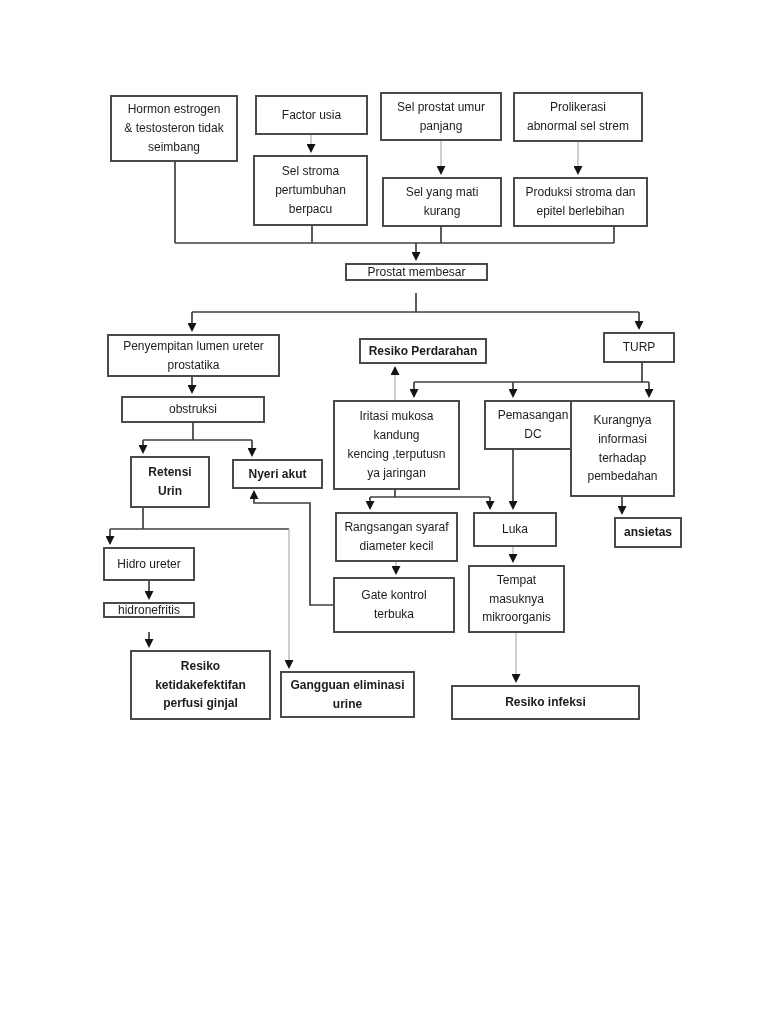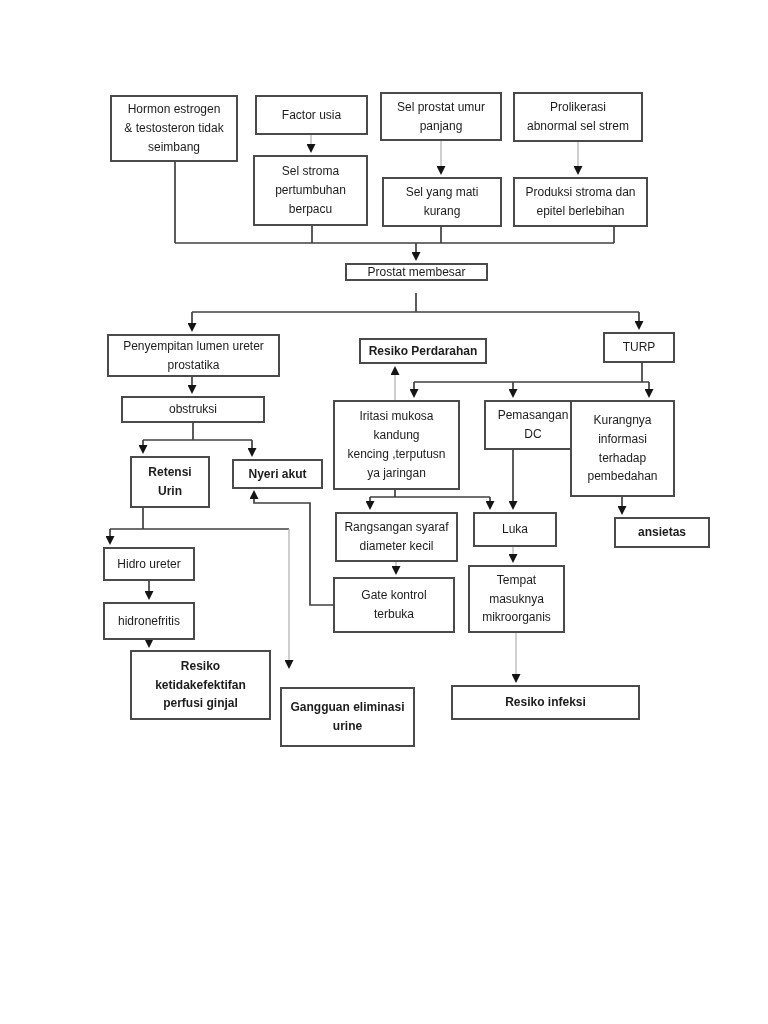--- a/index.html
+++ b/index.html
@@ -148,44 +148,44 @@
   <div class="node bold" style="left:205px;top:459px;width:91px;height:30px">
       <span>Nyeri akut</span>
     </div>
   <div class="node" style="left:335px;top:512px;width:123px;height:50px">
       <span>Rangsangan syaraf
 diameter kecil</span>
     </div>
   <div class="node" style="left:473px;top:512px;width:84px;height:35px">
       <span>Luka</span>
     </div>
-  <div class="node bold" style="left:587px;top:517px;width:96px;height:31px">
+  <div class="node bold" style="left:587px;top:517px;width:68px;height:31px">
       <span>ansietas</span>
     </div>
   <div class="node" style="left:103px;top:547px;width:92px;height:34px">
       <span>Hidro ureter</span>
     </div>
   <div class="node" style="left:333px;top:577px;width:122px;height:56px">
       <span>Gate kontrol
 terbuka</span>
     </div>
   <div class="node" style="left:468px;top:565px;width:97px;height:68px">
       <span>Tempat
 masuknya
 mikroorganis</span>
     </div>
-  <div class="node" style="left:103px;top:602px;width:92px;height:38px">
+  <div class="node" style="left:103px;top:602px;width:92px;height:16px">
       <span>hidronefritis</span>
     </div>
   <div class="node bold" style="left:103px;top:650px;width:141px;height:70px">
       <span>Resiko
 ketidakefektifan
 perfusi ginjal</span>
     </div>
-  <div class="node bold" style="left:253px;top:687px;width:135px;height:60px">
+  <div class="node bold" style="left:253px;top:671px;width:135px;height:47px">
       <span>Gangguan eliminasi
 urine</span>
     </div>
   <div class="node bold" style="left:424px;top:685px;width:189px;height:35px">
       <span>Resiko infeksi</span>
     </div>
 
 </div>
 
 </body></html>

